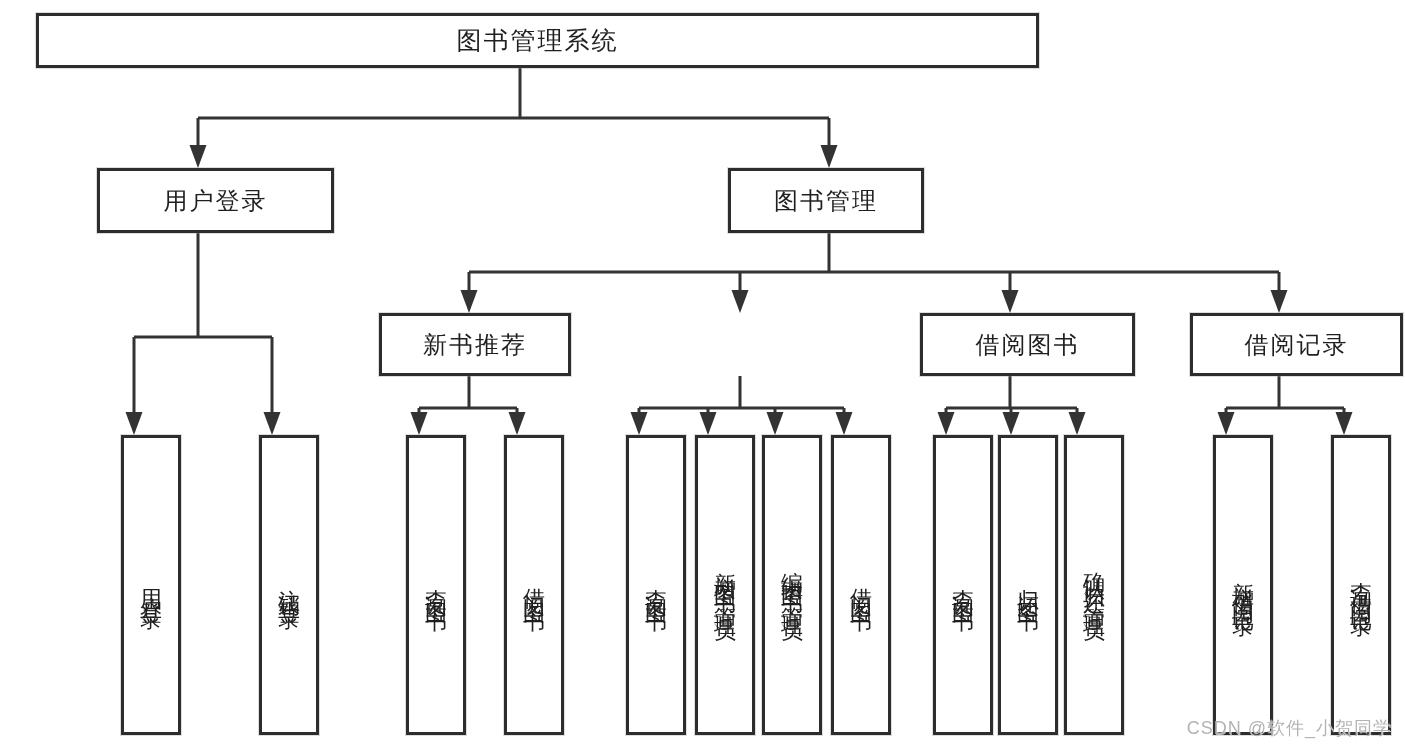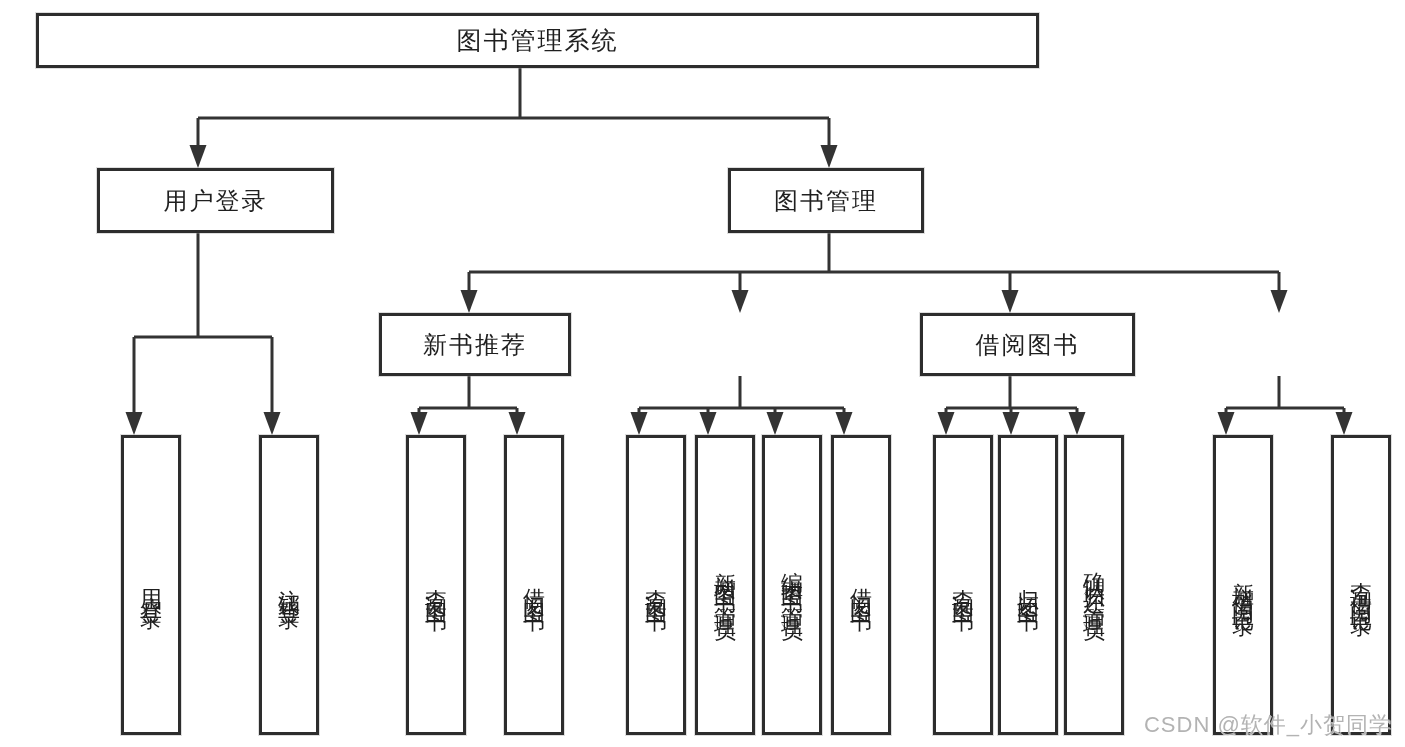--- a/index.html
+++ b/index.html
@@ -45,21 +45,21 @@
     writing-mode: vertical-rl;
     text-orientation: mixed;
     font-size: 22px;
     letter-spacing: 7px;
     line-height: 1;
   }
   .watermark {
     position: absolute;
     right: 13px;
     bottom: 7px;
-    font-size: 22px;
+    font-size: 18px;
     letter-spacing: 1px;
     color: #b3b3b3;
     text-shadow: 1px 1px 0 rgba(255,255,255,0.7);
     z-index: 10;
     white-space: nowrap;
     text-align: center;
   }
 </style>
 </head>
 <body>
@@ -128,20 +128,23 @@
   <div class="box hbox" style="left:711px;top:168px;width:196px;height:65px">
     <span>图书管理</span>
   </div>
 
   <div class="box hbox" style="left:362px;top:313px;width:192px;height:63px">
     <span>新书推荐</span>
   </div>
   <div class="box hbox" style="left:903px;top:313px;width:215px;height:63px">
     <span>借阅图书</span>
   </div>
+  <div class="box hbox" style="left:1173px;top:313px;width:213px;height:63px">
+    <span>借阅记录</span>
+  </div>
 
   <div class="box vbox" style="left:104px">
     <span class="vtext">用户登录</span>
   </div>
   <div class="box vbox" style="left:242px">
     <span class="vtext">注销登录</span>
   </div>
 
   <div class="box vbox" style="left:389px">
     <span class="vtext">查询图书</span>

